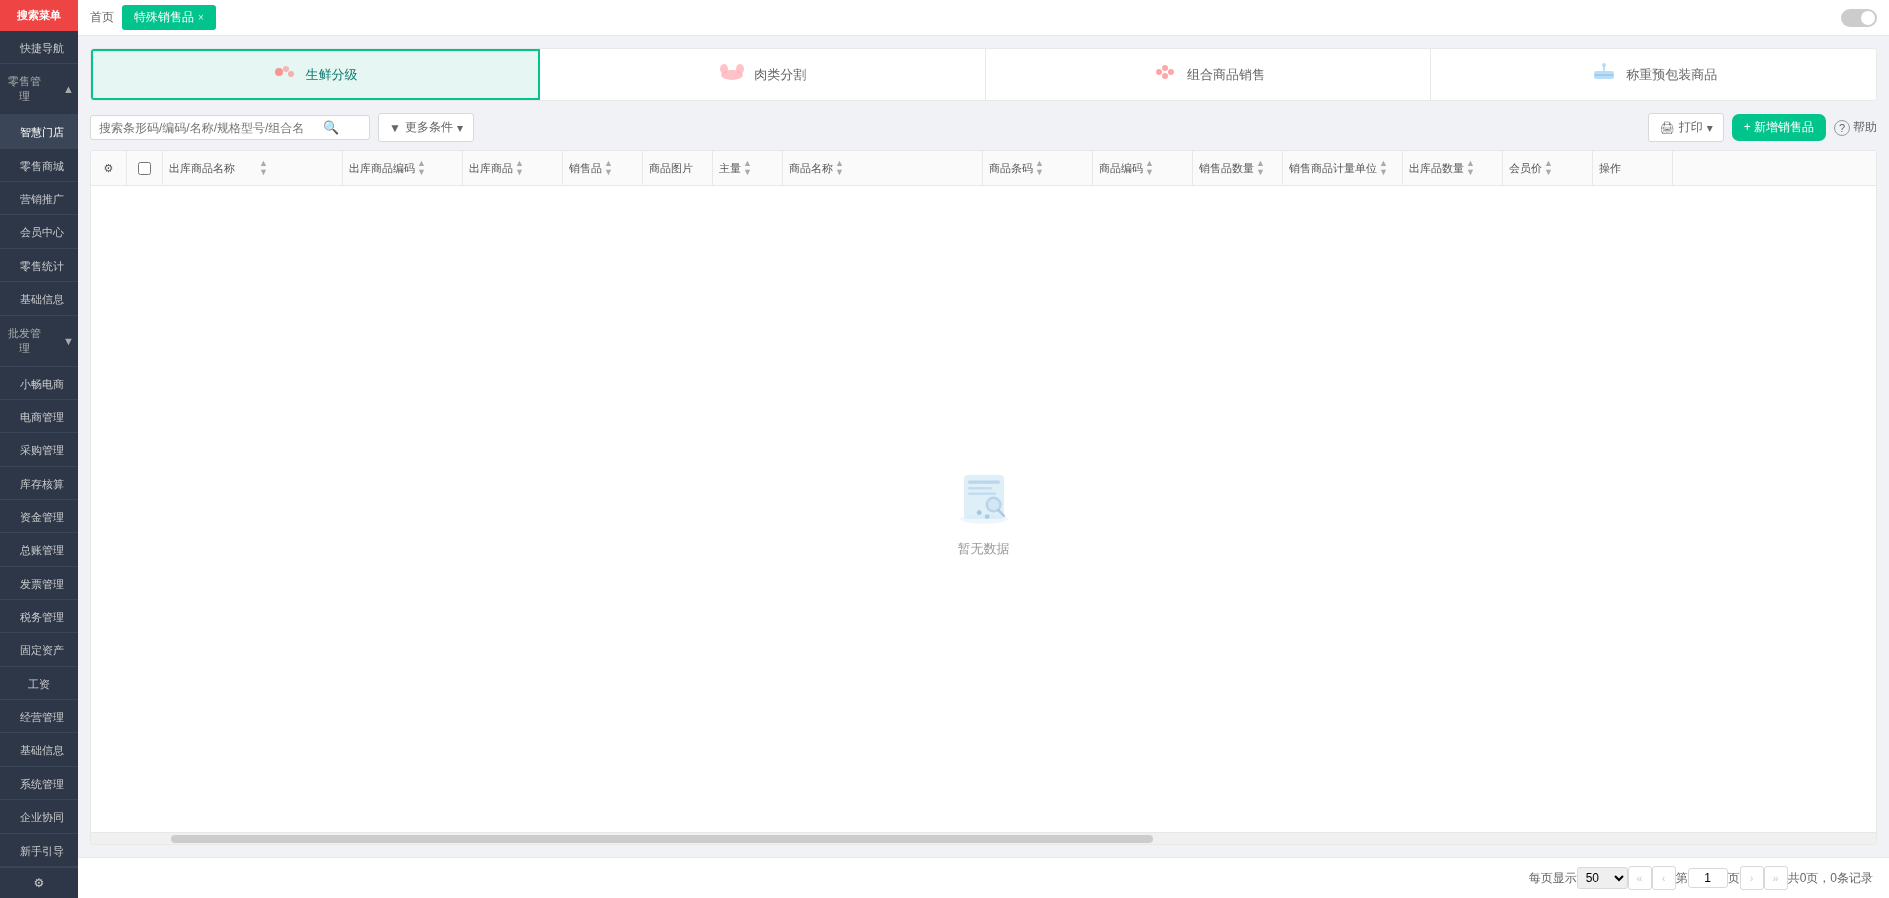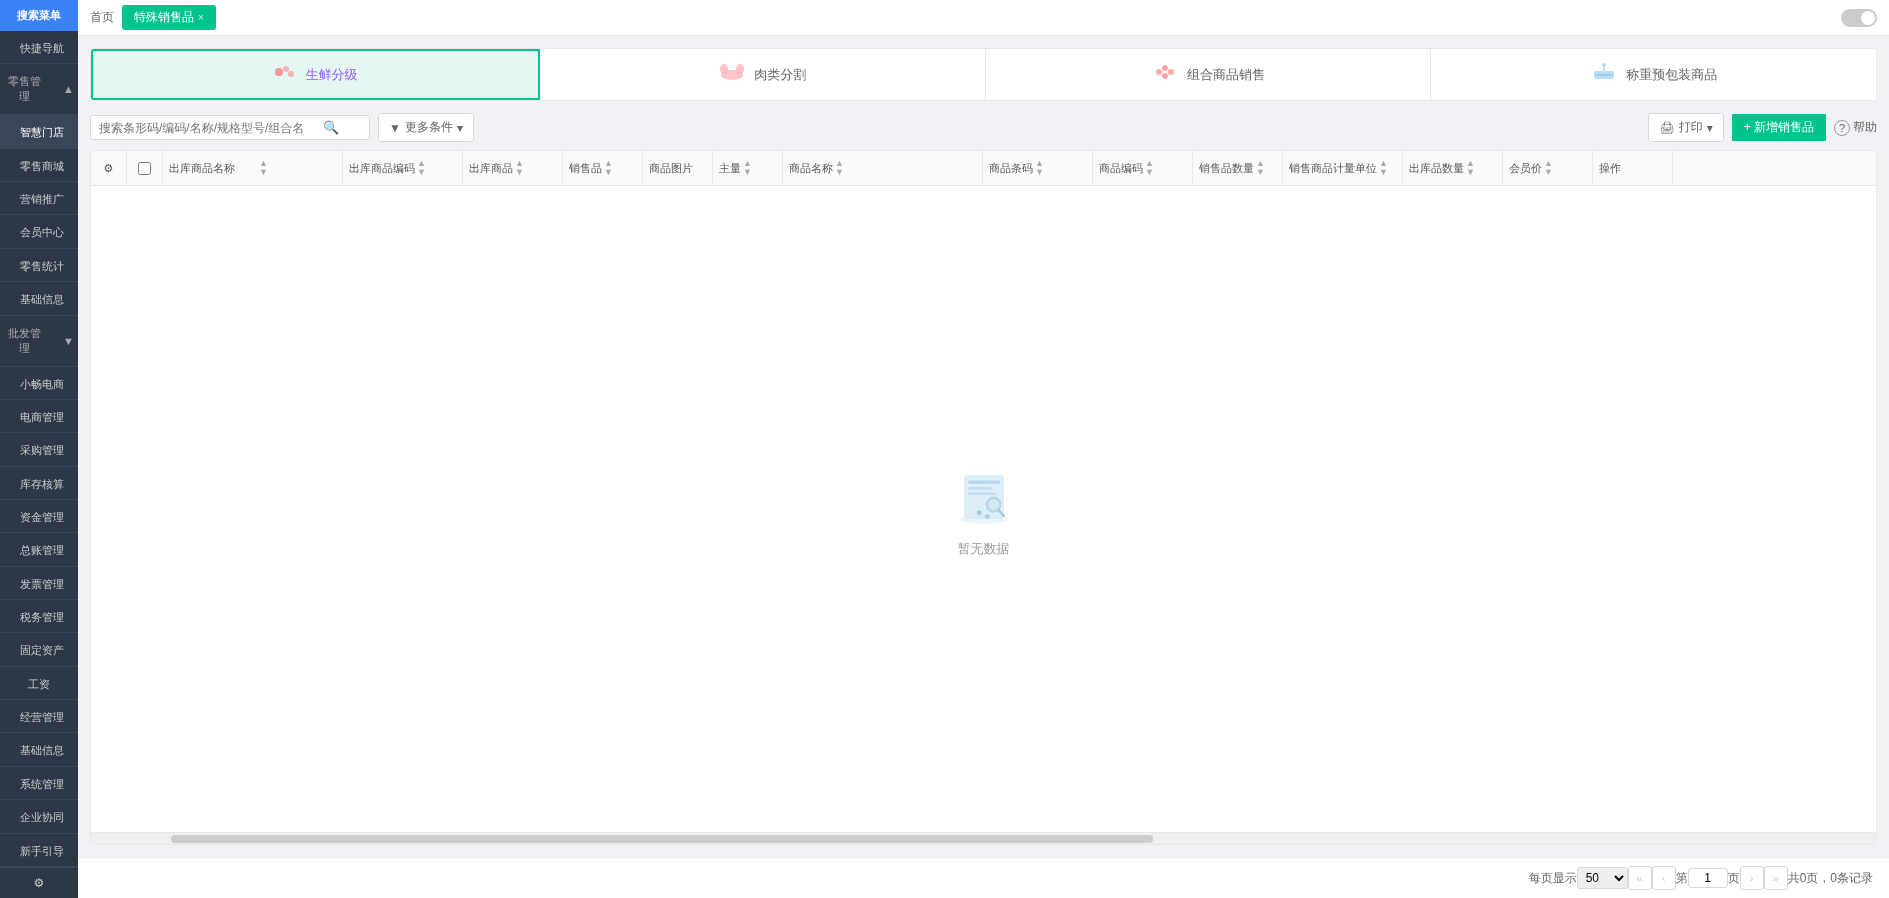--- a/index.html
+++ b/index.html
@@ -10,21 +10,21 @@
       width: 78px;
       background: #2d3748;
       color: #ccc;
       display: flex;
       flex-direction: column;
       flex-shrink: 0;
       overflow-y: auto;
       overflow-x: hidden;
     }
     .sidebar-logo {
-      background: #3b82f6;
+      background: #ef4444;
       color: #fff;
       text-align: center;
       padding: 8px 8px;
       font-size: 11px;
       font-weight: bold;
       cursor: pointer;
     }
     .sidebar-item {
       padding: 10px 20px;
       text-align: center;
@@ -150,21 +150,21 @@
       cursor: pointer;
       border-right: 1px solid #e8e8e8;
       background: #fff;
       font-size: 13px;
       color: #666;
     }
     .tab-item:last-child { border-right: none; }
     .tab-item.active {
       background: #e6f7f3;
       border: 2px solid #00c48c;
-      color: #8b5cf6;
+      color: #0f766e;
       font-weight: 500;
     }
     .tab-icon { font-size: 18px; }
 
     
     .toolbar {
       display: flex;
       align-items: center;
       justify-content: space-between;
       margin-bottom: 8px;
@@ -223,21 +223,21 @@
       background: #fff;
       cursor: pointer;
       font-size: 12px;
       color: #666;
     }
     .add-btn {
       display: flex;
       align-items: center;
       gap: 4px;
       padding: 5px 12px;
-      border-radius: 1px;
+      border-radius: 7px;
       background: #00c48c;
       color: #fff;
       cursor: pointer;
       font-size: 12px;
       border: none;
     }
     .help-btn {
       display: flex;
       align-items: center;
       gap: 3px;

